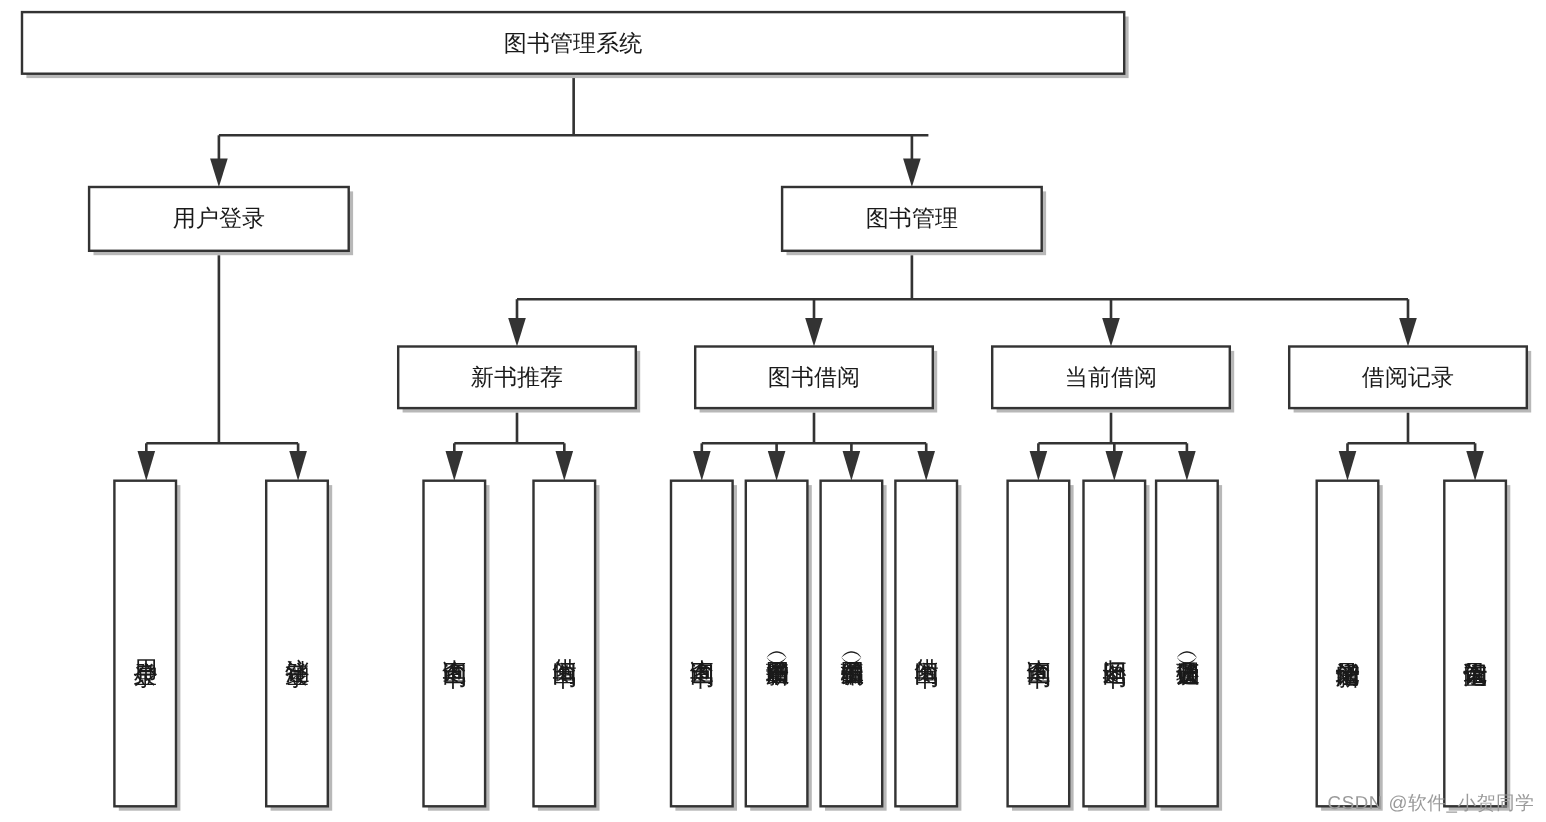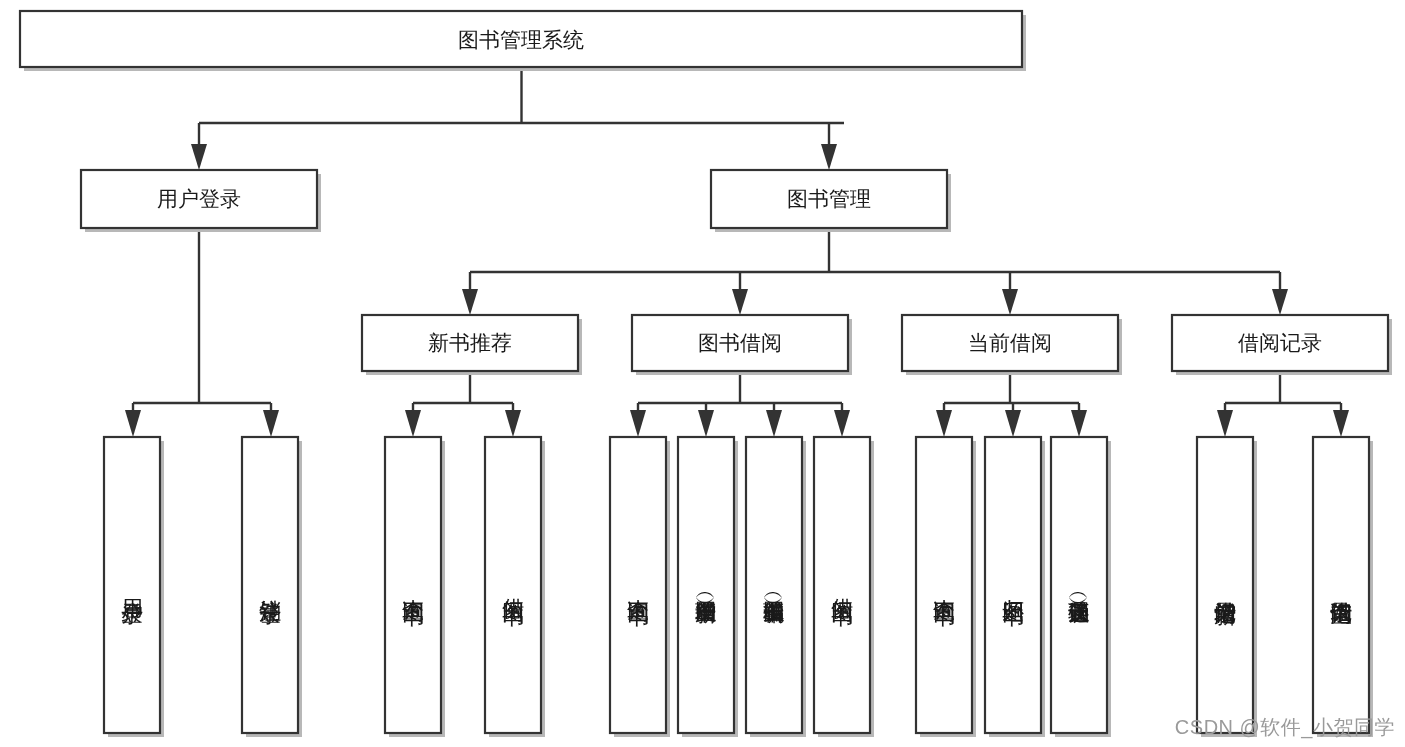--- a/index.html
+++ b/index.html
@@ -68,21 +68,21 @@
     text-align: center;
     white-space: nowrap;
     pointer-events: none;
     user-select: none;
   }
   .watermark {
     position: absolute;
     right: 10px;
     bottom: 6px;
     font-family: "Liberation Sans", "DejaVu Sans", sans-serif;
-    font-size: 20px;
+    font-size: 17px;
     color: #9a9a9a;
     letter-spacing: 0.5px;
     white-space: nowrap;
   }
 </style>
 </head>
 <body>
 
 <div id="diagram-root">
 

